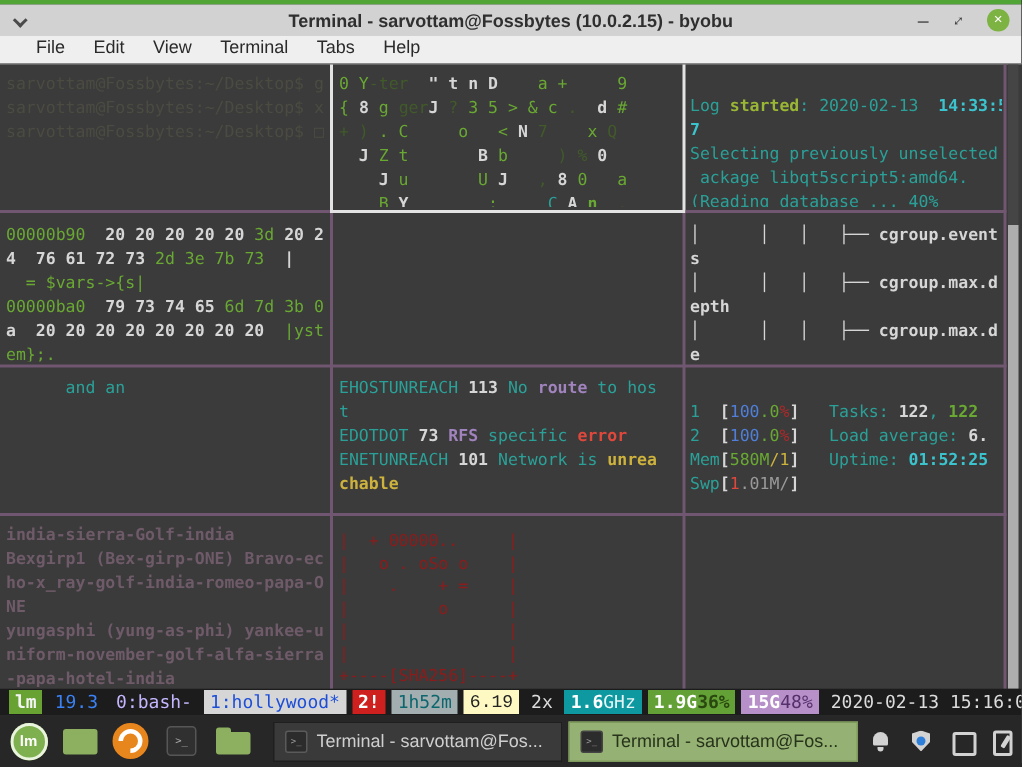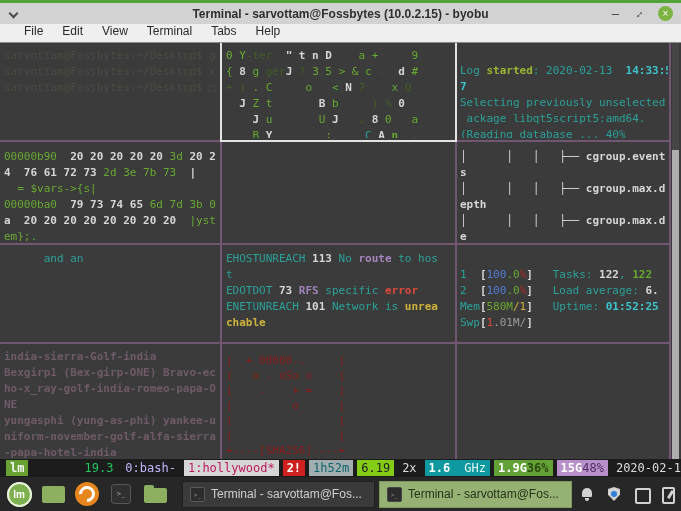--- a/index.html
+++ b/index.html
@@ -132,30 +132,30 @@
   <div class="sep sep-p" style="left:0;top:200px;width:671px;height:2px;"></div>
   <div class="sep sep-p" style="left:0;top:299px;width:671px;height:2px;"></div>
 
   <div id="scroll-track"></div>
   <div id="scroll-thumb"></div>
 </div>
 
 <div id="statusbar">
   <div id="sb-left">
       <span class="seg" style="background: rgb(104, 162, 51);"><span style="color: rgb(244, 244, 244); font-weight: bold;">lm</span></span>
-      <span class="seg"><span style="color: #22c55e; margin-left: 48px;">19.3</span></span>
+      <span class="seg"><span style="color: #3b82f6;">19.3</span></span>
       <span class="seg"><span style="color: #c4b5fd;">0:bash-</span></span>
-      <span class="seg" style="background: rgb(214, 214, 214);"><span style="color: #be185d;">1:hollywood*</span></span>
+      <span class="seg" style="background: rgb(214, 214, 214);"><span style="color: #1d4ed8;">1:hollywood*</span></span>
     </div>
   <div id="sb-right">
       <span class="seg" style="background: rgb(207, 32, 32);"><span style="color: rgb(255, 255, 255); font-weight: bold;">2!</span></span>
       <span class="seg" style="background: rgb(163, 174, 176);"><span style="color: rgb(12, 102, 110);">1h52m</span></span>
-      <span class="seg" style="background: #84cc16;"><span style="color: rgb(34, 34, 34);">6.19</span></span>
+      <span class="seg" style="background: #fef9c3; font-family: Liberation Mono, monospace;"><span style="color: rgb(34, 34, 34);">6.19</span></span>
       <span class="seg"><span style="color: rgb(220, 220, 220);">2x</span></span>
-      <span class="seg" style="background: rgb(14, 152, 160); gap: 14px;"><span style="color: rgb(255, 255, 255); font-weight: bold;">1.6</span><span style="color: rgb(230, 246, 247);">GHz</span></span>
+      <span class="seg" style="background: rgb(14, 152, 160);"><span style="color: rgb(255, 255, 255); font-weight: bold;">1.6</span><span style="color: rgb(230, 246, 247);">GHz</span></span>
       <span class="seg" style="background: rgb(99, 161, 54);"><span style="color: rgb(255, 255, 255); font-weight: bold;">1.9G</span><span style="color: rgb(41, 71, 15); font-weight: bold;">36%</span></span>
       <span class="seg" style="background: rgb(183, 143, 201);"><span style="color: rgb(255, 255, 255); font-weight: bold;">15G</span><span style="color: rgb(83, 48, 106);">48%</span></span>
       <span class="seg"><span style="color: rgb(220, 220, 220);">2020-02-13 15:16:03</span></span>
     </div>
 </div>
 
 <div id="taskbar">
   <div id="launchers" style="display:flex;align-items:center;gap:4px;">
       <div class="launcher">
         <div class="l-icon l-mint-menu">

